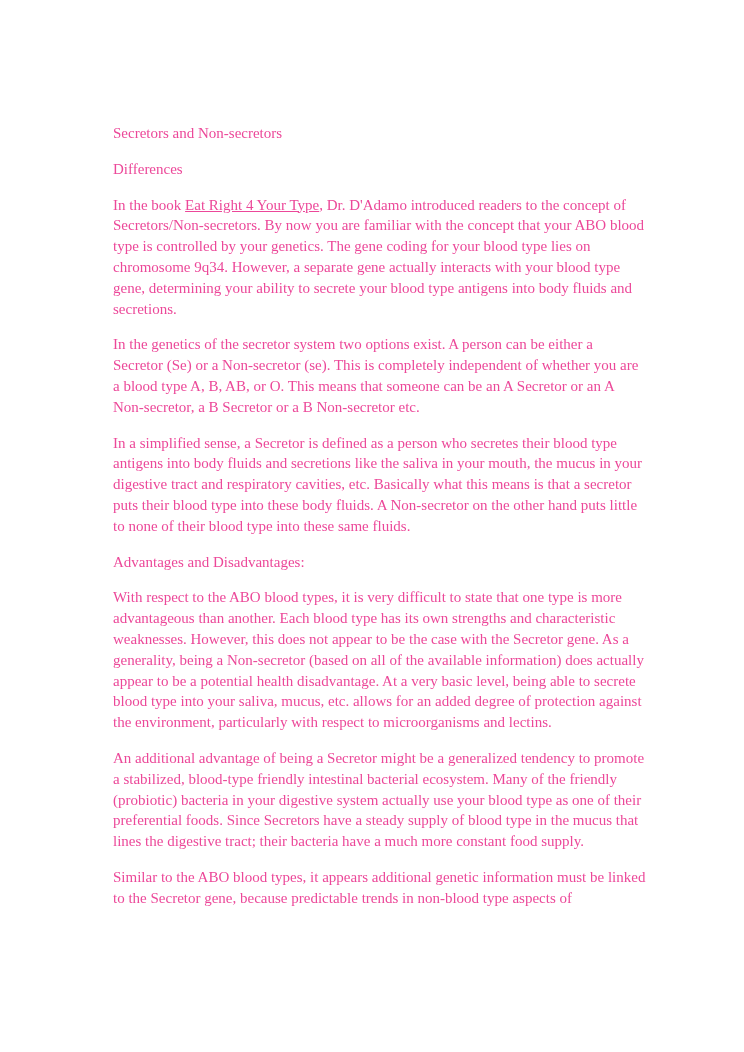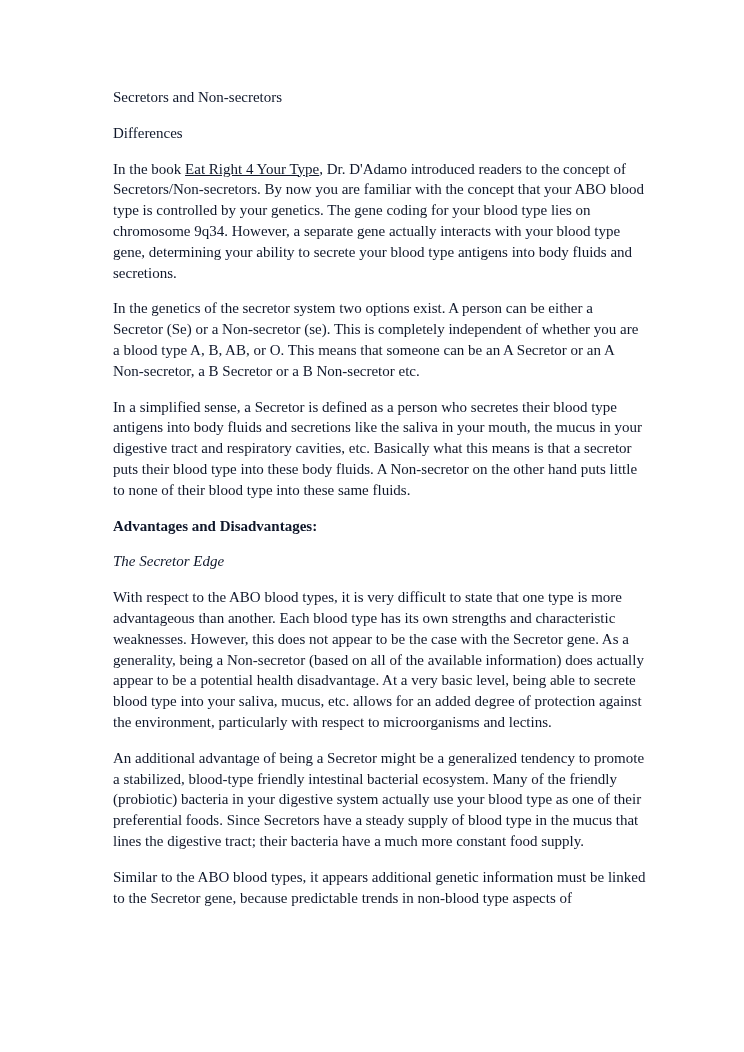--- a/index.html
+++ b/index.html
@@ -17,31 +17,32 @@
     box-sizing: border-box;
     width: 744px;
     height: 1052px;
     padding: 87px 98px 0 113px;
     background: #ffffff;
   }
   .doc-text {
     width: 533px;
     font-size: 15px;
     line-height: 20.8px;
-    color: #0f172a;
+    color: #ec4899;
     text-align: left;
+    margin-top: 36px;
   }
   .doc-text p {
     margin: 0 0 15px 0;
   }
   .doc-title, .doc-subtitle {
     font-weight: normal;
   }
   .heading-bold {
-    font-weight: bold;
+    font-weight: normal;
   }
   .heading-italic {
     font-style: italic;
   }
   .underlined {
     text-decoration: underline;
   }
 </style>
 </head>
 <body>
@@ -54,21 +55,20 @@
     <p class="doc-subtitle">Differences</p>
 
     <p><span>In the book </span><span class="underlined">Eat Right 4 Your Type</span><span>, Dr. D'Adamo introduced readers to the concept of Secretors/Non-secretors. By now you are familiar with the concept that your ABO blood type is controlled by your genetics. The gene coding for your blood type lies on chromosome 9q34. However, a separate gene actually interacts with your blood type gene, determining your ability to secrete your blood type antigens into body fluids and secretions.</span></p>
 
     <p>In the genetics of the secretor system two options exist. A person can be either a Secretor (Se) or a Non-secretor (se). This is completely independent of whether you are a blood type A, B, AB, or O. This means that someone can be an A Secretor or an A Non-secretor, a B Secretor or a B Non-secretor etc.</p>
 
     <p>In a simplified sense, a Secretor is defined as a person who secretes their blood type antigens into body fluids and secretions like the saliva in your mouth, the mucus in your digestive tract and respiratory cavities, etc. Basically what this means is that a secretor puts their blood type into these body fluids. A Non-secretor on the other hand puts little to none of their blood type into these same fluids.</p>
 
     <p class="heading-bold">Advantages and Disadvantages:</p>
 
-    <p class="heading-italic">The Secretor Edge</p>
 
     <p>With respect to the ABO blood types, it is very difficult to state that one type is more advantageous than another. Each blood type has its own strengths and characteristic weaknesses. However, this does not appear to be the case with the Secretor gene. As a generality, being a Non-secretor (based on all of the available information) does actually appear to be a potential health disadvantage. At a very basic level, being able to secrete blood type into your saliva, mucus, etc. allows for an added degree of protection against the environment, particularly with respect to microorganisms and lectins.</p>
 
     <p>An additional advantage of being a Secretor might be a generalized tendency to promote a stabilized, blood-type friendly intestinal bacterial ecosystem. Many of the friendly (probiotic) bacteria in your digestive system actually use your blood type as one of their preferential foods. Since Secretors have a steady supply of blood type in the mucus that lines the digestive tract; their bacteria have a much more constant food supply.</p>
 
 
     <p>Similar to the ABO blood types, it appears additional genetic information must be linked to the Secretor gene, because predictable trends in non-blood type aspects of</p>
 
   </div>
 </div>

